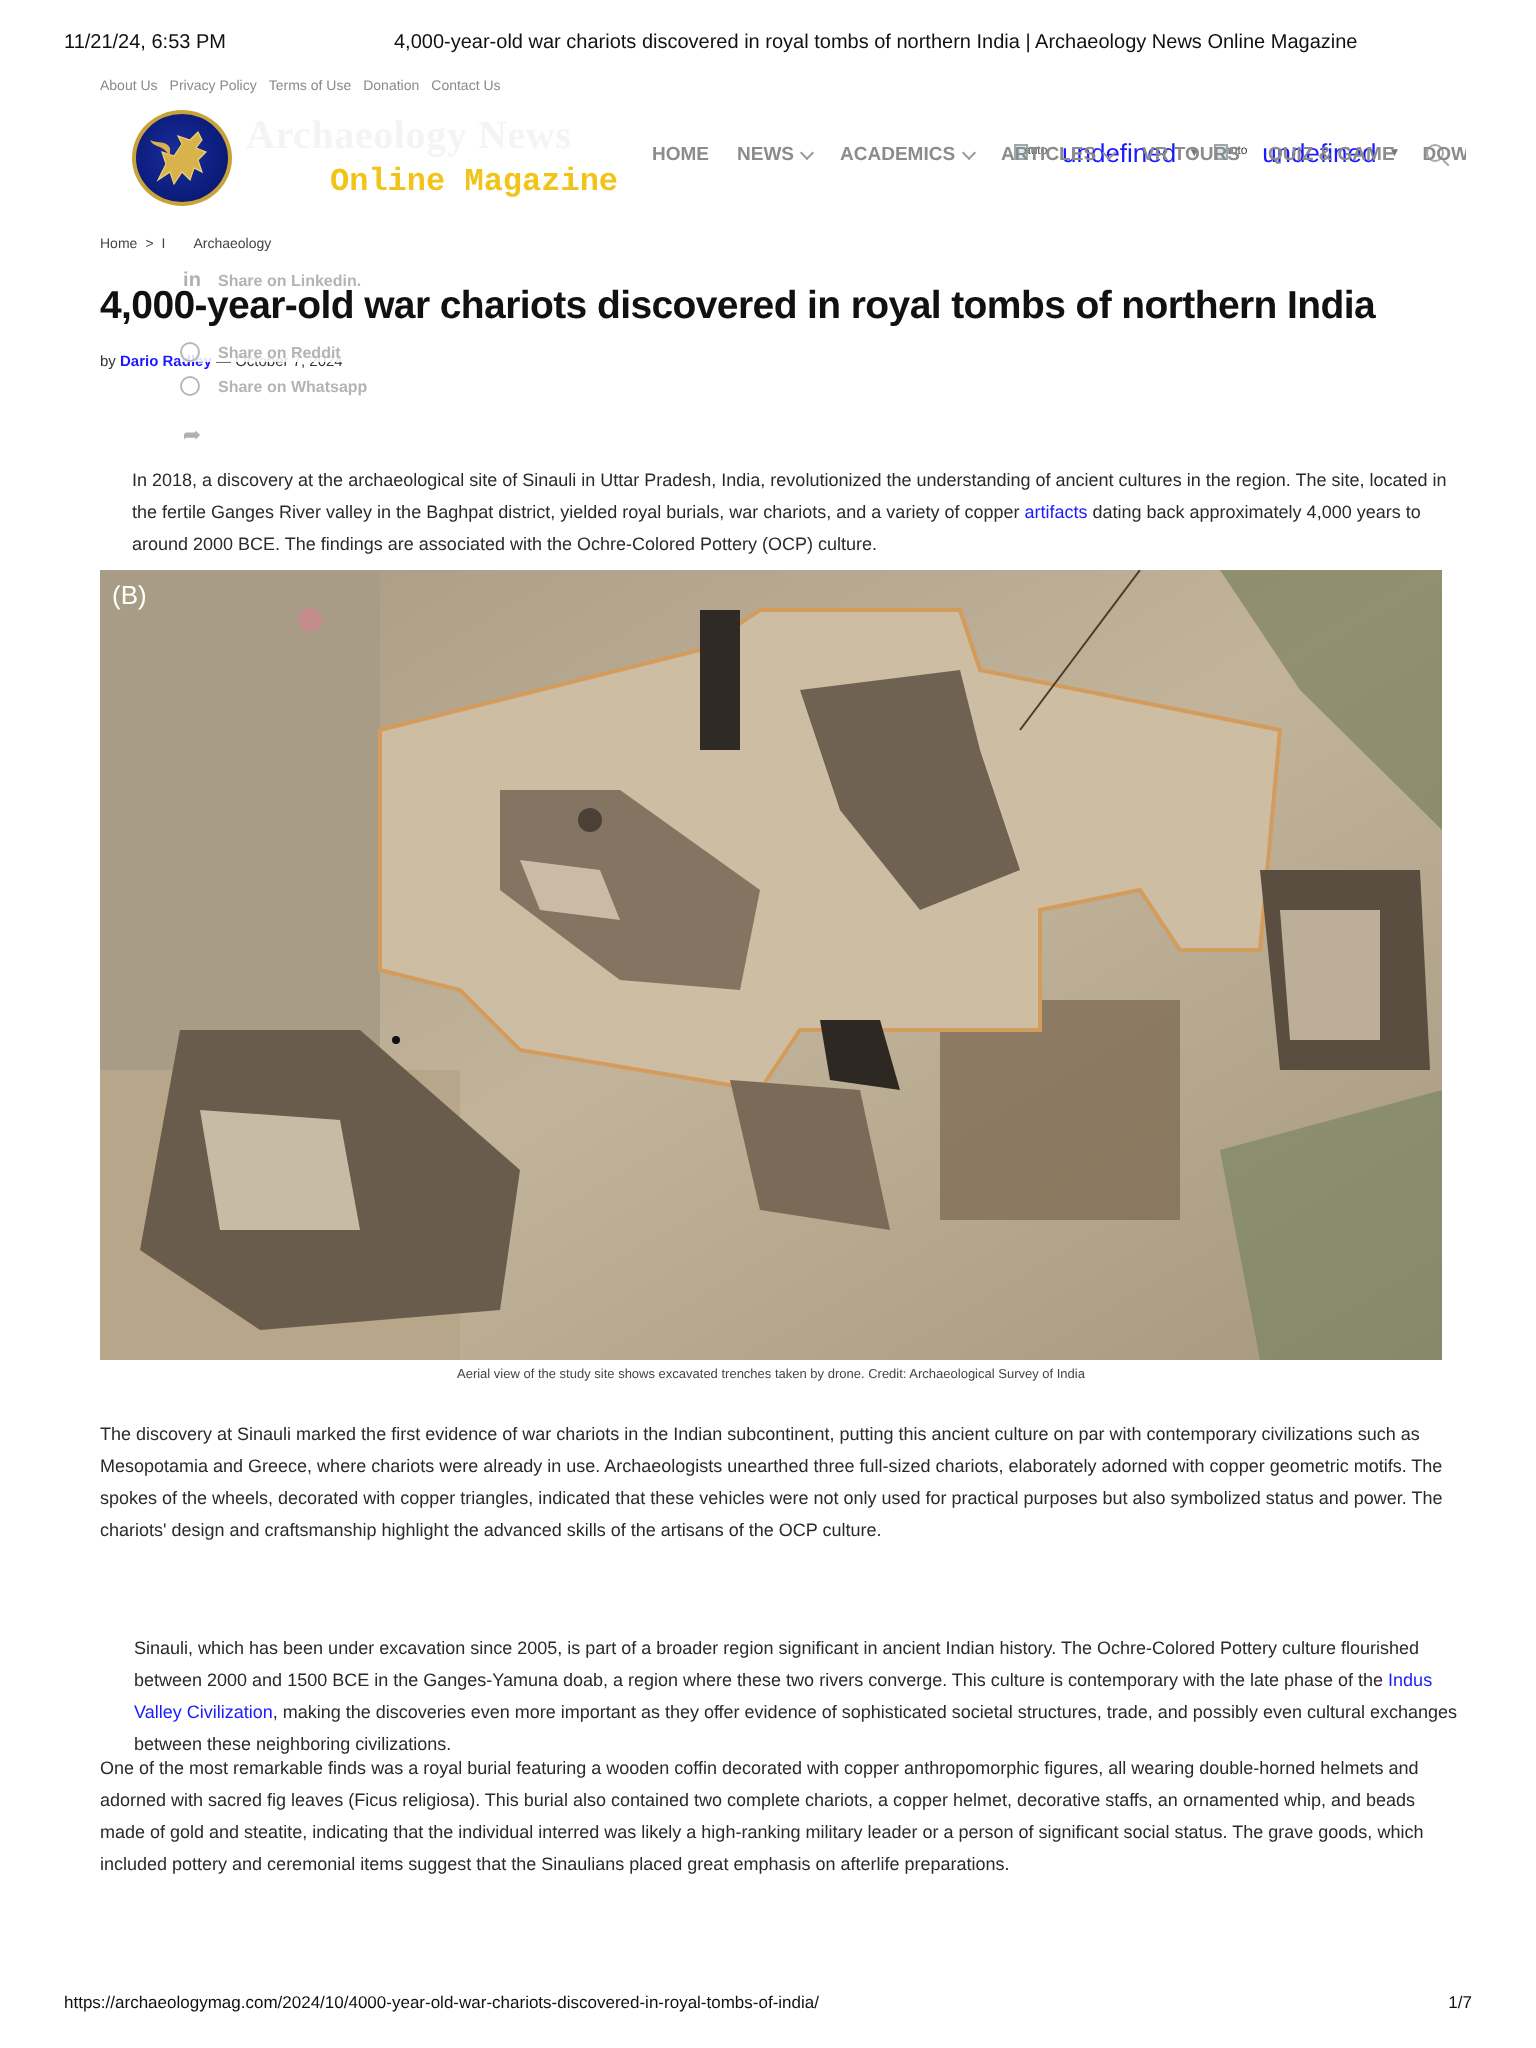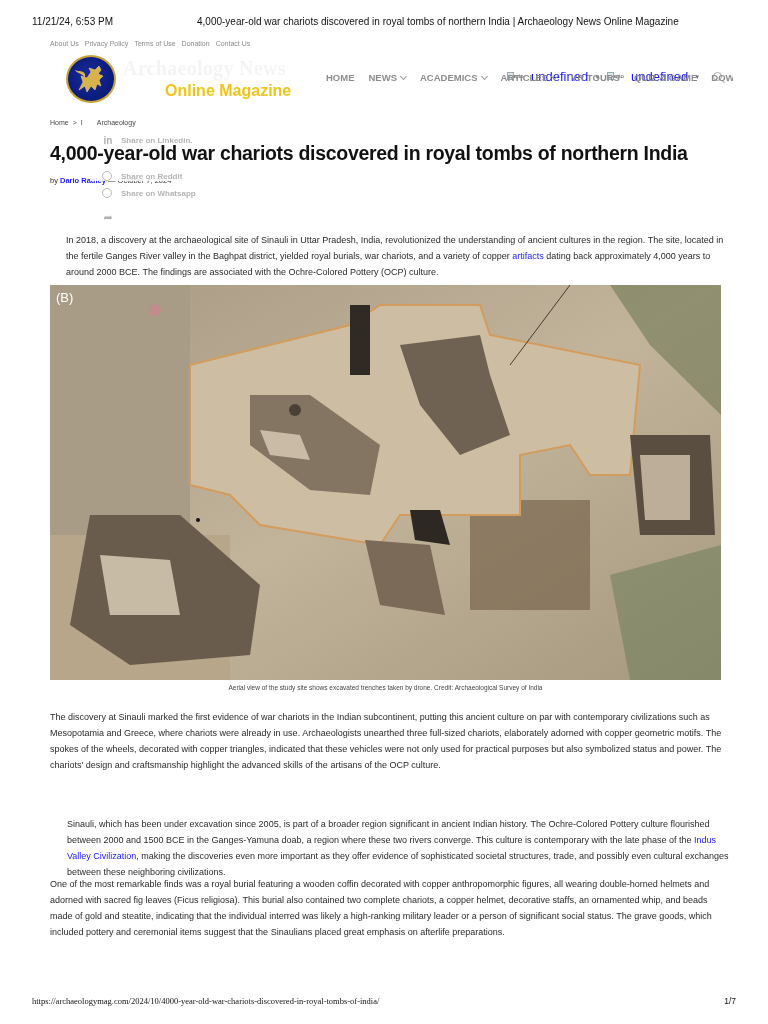--- a/index.html
+++ b/index.html
@@ -31,52 +31,52 @@
   .lang .caret { font-size: 6px; color: #777; margin-left: 6px; }
   .search-ico { margin-left: 6px; width: 7px; height: 7px; border: 1px solid #aaa; border-radius: 50%; position: relative; }
   .search-ico::after { content: ""; position: absolute; width: 4px; height: 1px; background: #aaa; right: -4px; bottom: -2px; transform: rotate(45deg); }
 
   .logo { position: absolute; top: 55px; left: 66px; width: 50px; height: 48px; border-radius: 50%;
           background: radial-gradient(circle at 45% 45%, #1a2e9a 0%, #0c1d7e 60%, #07145a 100%);
           border: 2px solid #c8a33a; box-sizing: border-box; overflow: hidden; }
   .logo svg { position: absolute; left: 3px; top: 3px; }
   .brand-top { position: absolute; top: 57px; left: 123px; font-family: "Liberation Serif", serif;
                font-weight: bold; font-size: 20px; color: #f4f4f4; letter-spacing: 0.3px; }
-  .brand-sub { position: absolute; top: 82px; left: 165px; font-family: Liberation Sans, sans-serif;
+  .brand-sub { position: absolute; top: 82px; left: 165px; font-family: Liberation Mono, monospace;
                font-weight: bold; font-size: 16px; color: #f0c419; text-align: center; }
 
   .nav { position: absolute; top: 72px; left: 326px; display: flex; font-size: 9.5px; font-weight: bold; color: #8c8c8c; white-space: nowrap; }
   .nav .item { margin-right: 14px; display: flex; align-items: center; cursor: pointer; }
   .nav .chev { display: inline-block; width: 4px; height: 4px; border-right: 1px solid #999; border-bottom: 1px solid #999;
                transform: rotate(45deg); margin-left: 4px; margin-top: -3px; }
   .nav-clip { position: absolute; top: 60px; left: 320px; width: 413px; height: 30px; overflow: hidden; }
 
   .breadcrumb { position: absolute; top: 119px; left: 50px; font-size: 7px; color: #444; display: flex; }
   .breadcrumb .sep { margin: 0 4px; }
   .breadcrumb .cat { margin-left: 14px; }
 
   .h1 { position: absolute; top: 142px; left: 50px; font-size: 19.5px; font-weight: bold; color: #111; letter-spacing: -0.3px; white-space: nowrap; }
   .byline { position: absolute; top: 176px; left: 50px; font-size: 7.5px; color: #333; white-space: nowrap; }
   .byline .author { color: #1a1aff; font-weight: bold; margin-top: 20px; }
 
   .share-overlay { position: absolute; left: 90px; top: 135px; width: 120px; }
   .share-row { position: absolute; left: 0; font-size: 8px; color: #b4b4b4; font-weight: bold; white-space: nowrap; display: flex; align-items: center; background: rgba(255,255,255,0.85); padding-right: 4px; }
-  .share-row .ico { width: 12px; height: 10px; margin-right: 7px; display: inline-flex; align-items: center; justify-content: center; color: #b0b0b0; font-size: 9px; margin-left: 12px; }
+  .share-row .ico { width: 12px; height: 10px; margin-right: 7px; display: inline-flex; align-items: center; justify-content: center; color: #b0b0b0; font-size: 9px; }
   .share-row .ico.circle { border: 1.2px solid #b8b8b8; border-radius: 50%; width: 8px; height: 8px; margin-right: 9px; }
 
   .para { position: absolute; left: 50px; width: 672px; font-size: 9px; line-height: 16px; color: #2a2a2a; }
   .para a { color: #1a1aff; text-decoration: none; }
 
   .figure { position: absolute; top: 285px; left: 50px; width: 671px; height: 395px; overflow: hidden;
             background: #b9a78b; }
   .figure .label-b { position: absolute; top: 5px; left: 6px; font-size: 13px; color: #ffffff; }
   .caption { position: absolute; top: 684px; left: 50px; width: 671px; text-align: center; font-size: 6.5px; color: #444; }
 
   .print-footer { position: absolute; top: 996px; left: 32px; right: 32px; font-size: 8.5px; color: #111; }
-  .print-footer .url { position: absolute; left: 0; top: 0; font-family: Liberation Serif, serif; }
+  .print-footer .url { position: absolute; left: 0; top: 0; }
   .print-footer .page { position: absolute; right: 0; top: 0; }
 </style>
 </head>
 <body>
 
 <div class="print-header">
   <span class="date">11/21/24, 6:53 PM</span>
   <span class="title">4,000-year-old war chariots discovered in royal tombs of northern India | Archaeology News Online Magazine</span>
 </div>
 

